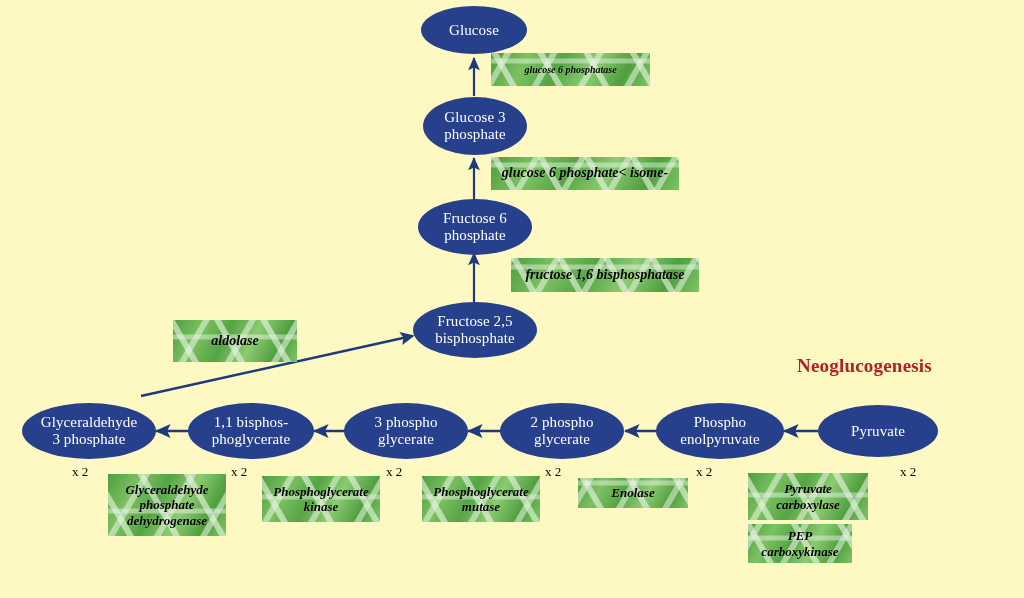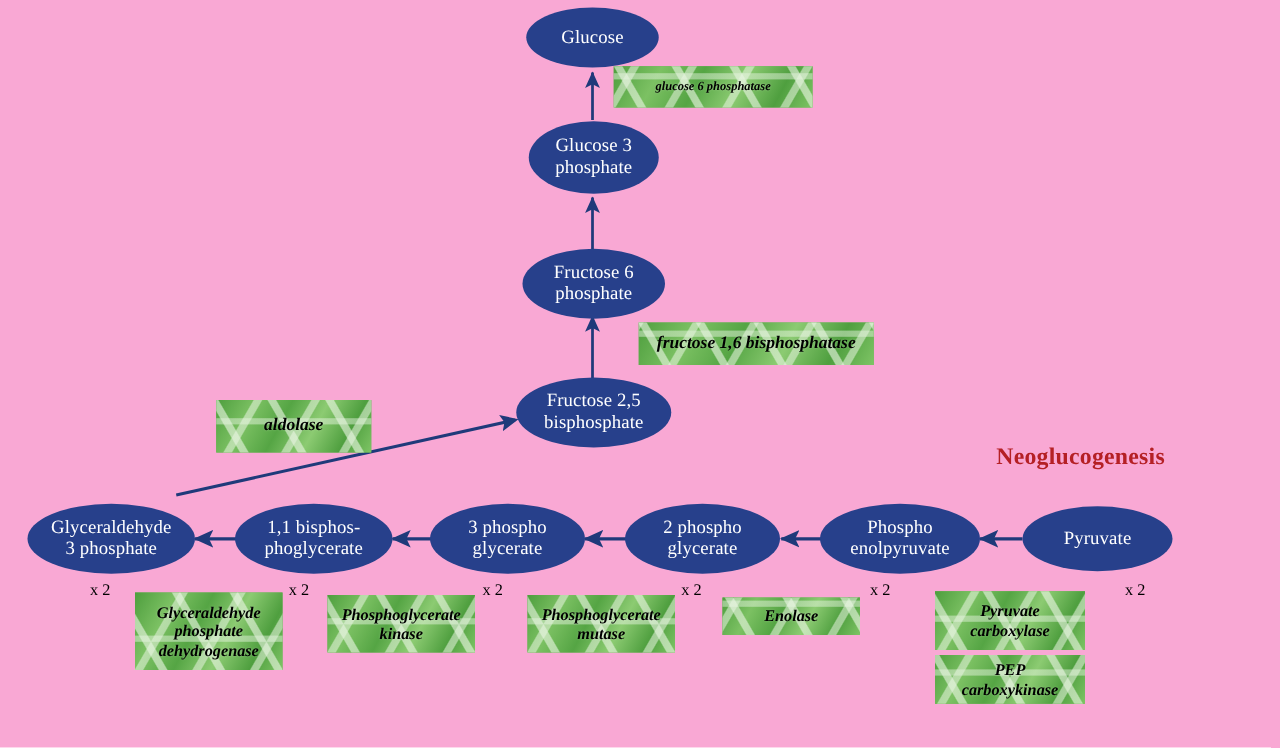--- a/index.html
+++ b/index.html
@@ -7,21 +7,21 @@
     padding: 0;
     background: #ffffff;
   }
   body {
     font-family: "Liberation Serif", "DejaVu Serif", serif;
   }
   #canvas {
     position: relative;
     width: 1024px;
     height: 598px;
-    background: #f9a8d4;
+    background: #fef9c3;
     overflow: hidden;
   }
 
   
   .node {
     position: absolute;
     display: flex;
     align-items: center;
     justify-content: center;
     text-align: center;
@@ -205,20 +205,23 @@
   </div>
 
   <div class="node" style="left:818px; top:405px; width:120px; height:52px;">
     <span>Pyruvate</span>
   </div>
 
   <div class="enzyme" style="left:491px; top:53px; width:159px; height:33px; font-size:10px;">
     <span>glucose 6 phosphatase</span>
   </div>
 
+  <div class="enzyme" style="left:491px; top:157px; width:188px; height:33px; font-size:14px;">
+    <span>glucose 6 phosphate&lt;  isome-</span>
+  </div>
 
   <div class="enzyme" style="left:491px; top:258px; width:188px; height:34px; font-size:14px;margin-left:20px;">
     <span>fructose 1,6 bisphosphatase</span>
   </div>
 
   <div class="enzyme" style="left:173px; top:320px; width:124px; height:42px; font-size:14px;align-items:center;">
     <span>aldolase</span>
   </div>
 
   <div class="enzyme" style="left:108px; top:474px; width:118px; height:62px; font-size:13px; white-space:pre-line;">
@@ -239,21 +242,21 @@
 
   <div class="enzyme" style="left:578px; top:478px; width:110px; height:30px; font-size:13px;">
     <span>Enolase</span>
   </div>
 
   <div class="enzyme" style="left:748px; top:473px; width:120px; height:47px; font-size:13px; white-space:pre-line;">
     <span>Pyruvate
 carboxylase</span>
   </div>
 
-  <div class="enzyme" style="left:748px; top:524px; width:120px; height:39px; font-size:13px; white-space:pre-line;">
+  <div class="enzyme" style="left:748px; top:524px; width:104px; height:39px; font-size:13px; white-space:pre-line;">
     <span>PEP
 carboxykinase</span>
   </div>
 
   <div class="x2" style="left:72px; top:464px;">
     <span>x 2</span>
   </div>
   <div class="x2" style="left:231px; top:464px;">
     <span>x 2</span>
   </div>

